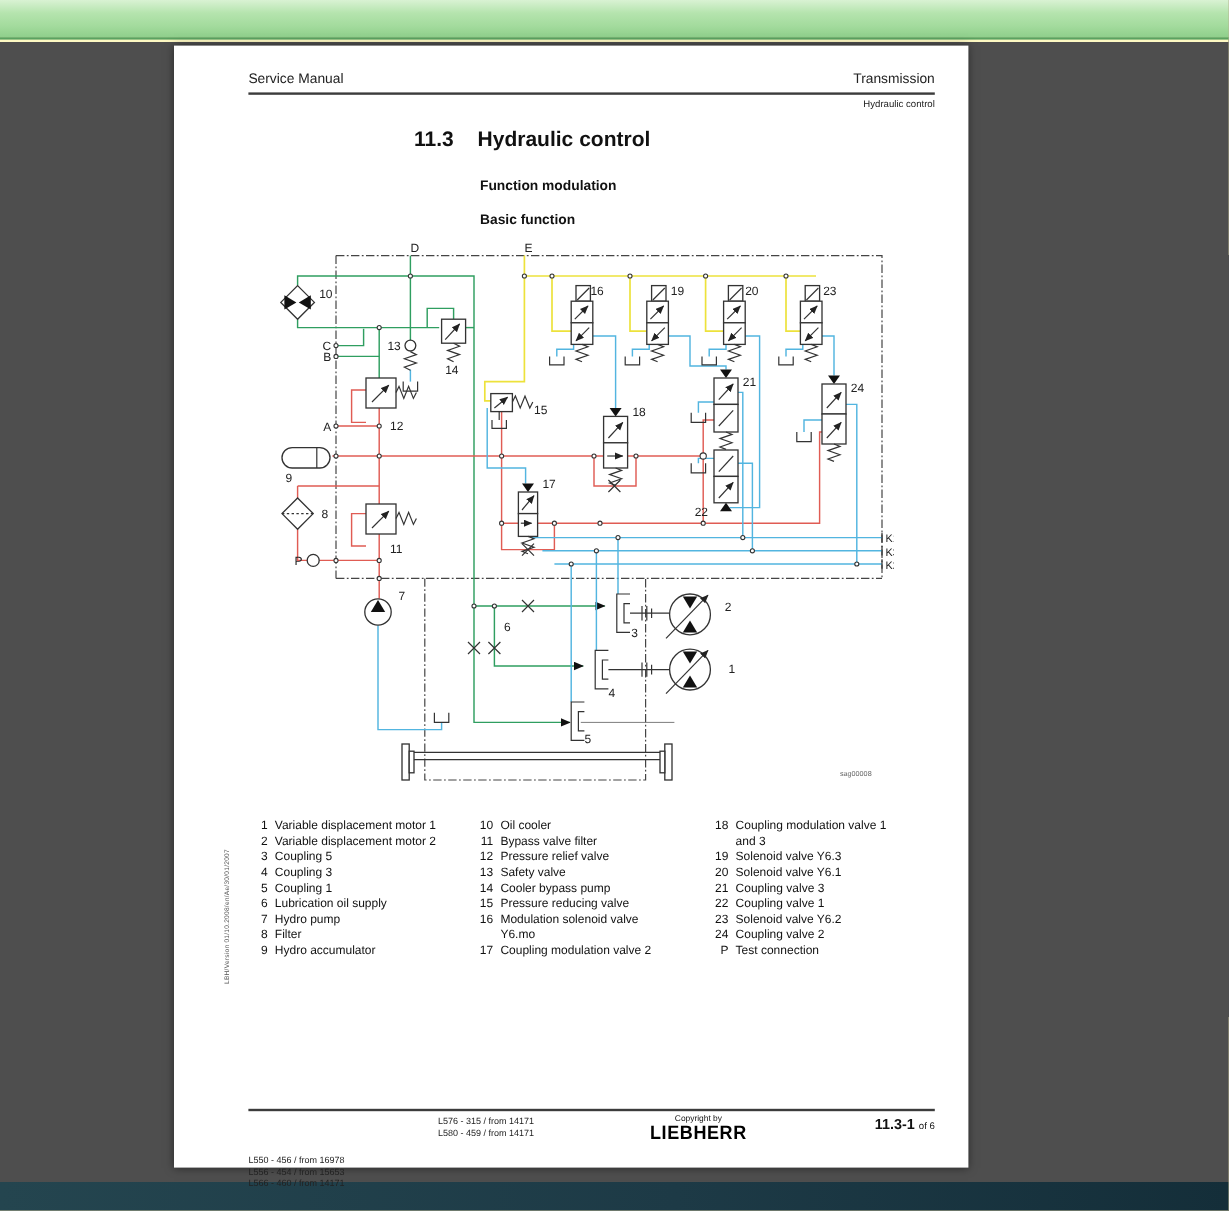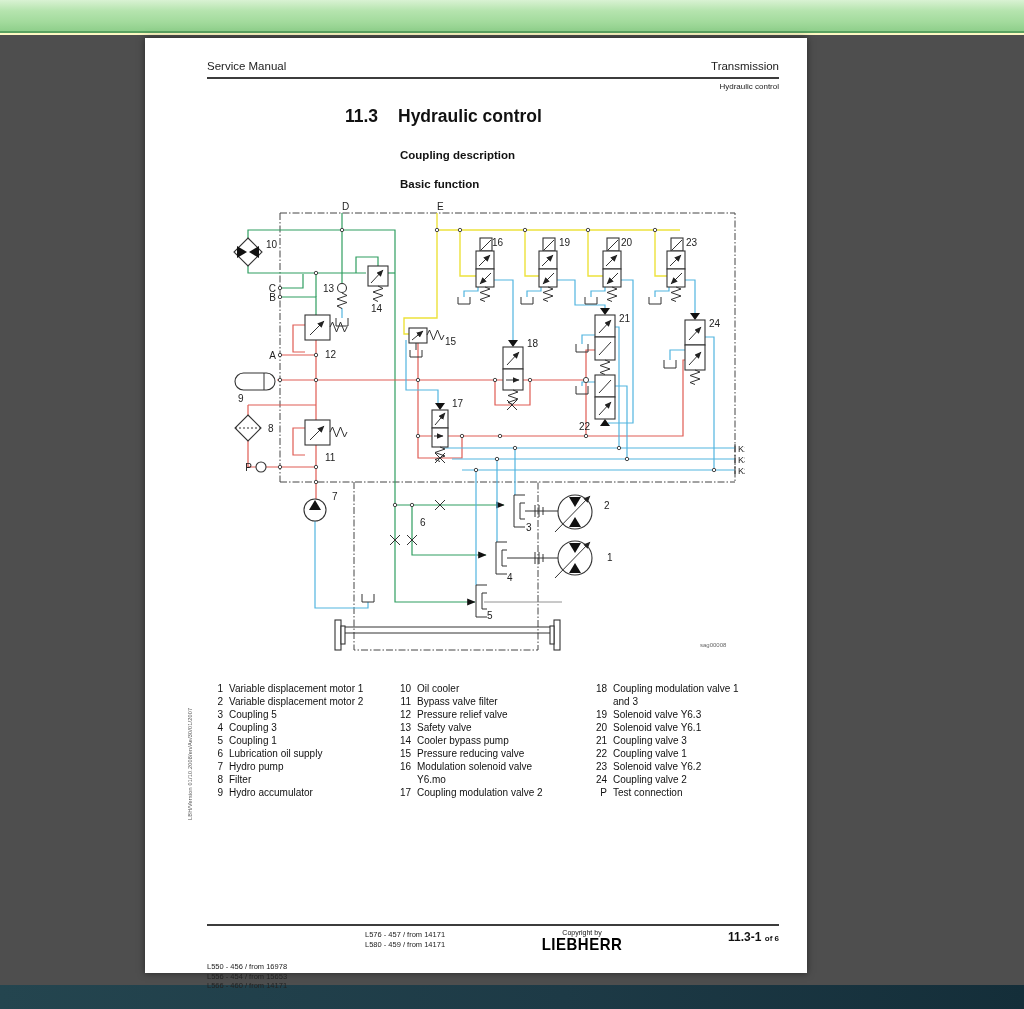--- a/index.html
+++ b/index.html
@@ -32,21 +32,21 @@
   .ltxt{padding-left:6px;white-space:nowrap;}
   .side-text{position:absolute;left:42px;top:782px;transform-origin:0 0;transform:rotate(-90deg);
              font-size:5.5px;color:#555;white-space:nowrap;letter-spacing:.2px;}
   .ftr-rule{position:absolute;left:62px;top:886px;width:572px;height:2px;background:#3c3c3c;}
   .ftr-models{position:absolute;top:892px;font-size:7.5px;line-height:9.5px;color:#222;}
   .fm1{left:62px;margin-top:32px;} .fm2{left:220px;}
   .ftr-copy{position:absolute;left:372px;top:891px;width:130px;text-align:center;color:#111;}
   .copy-lbl{font-size:7px;}
   .brand{font-size:15px;font-weight:bold;letter-spacing:.5px;transform:scaleY(1.08);color:#000;}
   .ftr-page{position:absolute;right:28px;top:892px;font-size:12px;font-weight:bold;color:#111;}
-  .ftr-page .of{font-size:8px;font-weight:bold;margin-top:39px;}
+  .ftr-page .of{font-size:8px;font-weight:normal;margin-top:39px;}
   
   .dd{stroke:#444;stroke-width:1;fill:none;stroke-dasharray:7 2 1.5 2;}
   .g{stroke:#2f9e60;stroke-width:1.2;fill:none;}
   .y{stroke:#ede23b;stroke-width:1.4;fill:none;}
   .r{stroke:#e05c54;stroke-width:1.2;fill:none;}
   .b{stroke:#52b5e0;stroke-width:1.2;fill:none;}
   .bx{fill:#fff;stroke:#333;stroke-width:1.1;}
   .sp,.bk{stroke:#333;stroke-width:1;fill:none;}
   .xt{stroke:#333;stroke-width:1;fill:none;}
   .dot{fill:#fff;stroke:#333;stroke-width:.9;}
@@ -64,21 +64,21 @@
   <div class="page">
     <div class="hdr-left">Service Manual</div>
     <div class="hdr-right">Transmission</div>
     <div class="hdr-rule"></div>
     <div class="hdr-sub">Hydraulic control</div>
 
     <div class="title">
       <span class="num">11.3</span>
       <span>Hydraulic control</span>
     </div>
-    <div class="sec-head fd">Coupling description</div>
+    <div class="sec-head fd">Function modulation</div>
     <div class="sec-head bf">Basic function</div>
 
     <div class="schematic-wrap">
       <svg id="schematic" width="515" height="460" viewBox="0 0 515 460" xmlns="http://www.w3.org/2000/svg" font-family="Liberation Sans, DejaVu Sans, sans-serif">
         <defs>
           <marker id="mB" markerWidth="8" markerHeight="7" refX="6.5" refY="3" orient="auto">
             <path d="M0,0 L7,3 L0,6 Z" fill="#222"></path>
             </marker>
           <marker id="mG" markerWidth="8" markerHeight="7" refX="6.5" refY="3" orient="auto">
             <path d="M0,0 L7,3 L0,6 Z" fill="#111"></path>
@@ -481,21 +481,21 @@
 
     <div class="side-text">LBH/Version 01/10.2008/en/Ae/30/01/2007</div>
 
     <div class="ftr-rule"></div>
     <div class="ftr-models fm1">
         <div>L550 - 456 / from 16978</div>
         <div>L556 - 454 / from 15653</div>
         <div>L566 - 460 / from 14171</div>
       </div>
     <div class="ftr-models fm2">
-        <div>L576 - 457 / from 14171</div>
+        <div>L576 - 315 / from 14171</div>
         <div>L580 - 459 / from 14171</div>
       </div>
     <div class="ftr-copy">
       <div class="copy-lbl">Copyright by</div>
       <div class="brand">LIEBHERR</div>
     </div>
     <div class="ftr-page">
       <span>11.3-1</span>
       <span class="of">of 6</span>
     </div>

